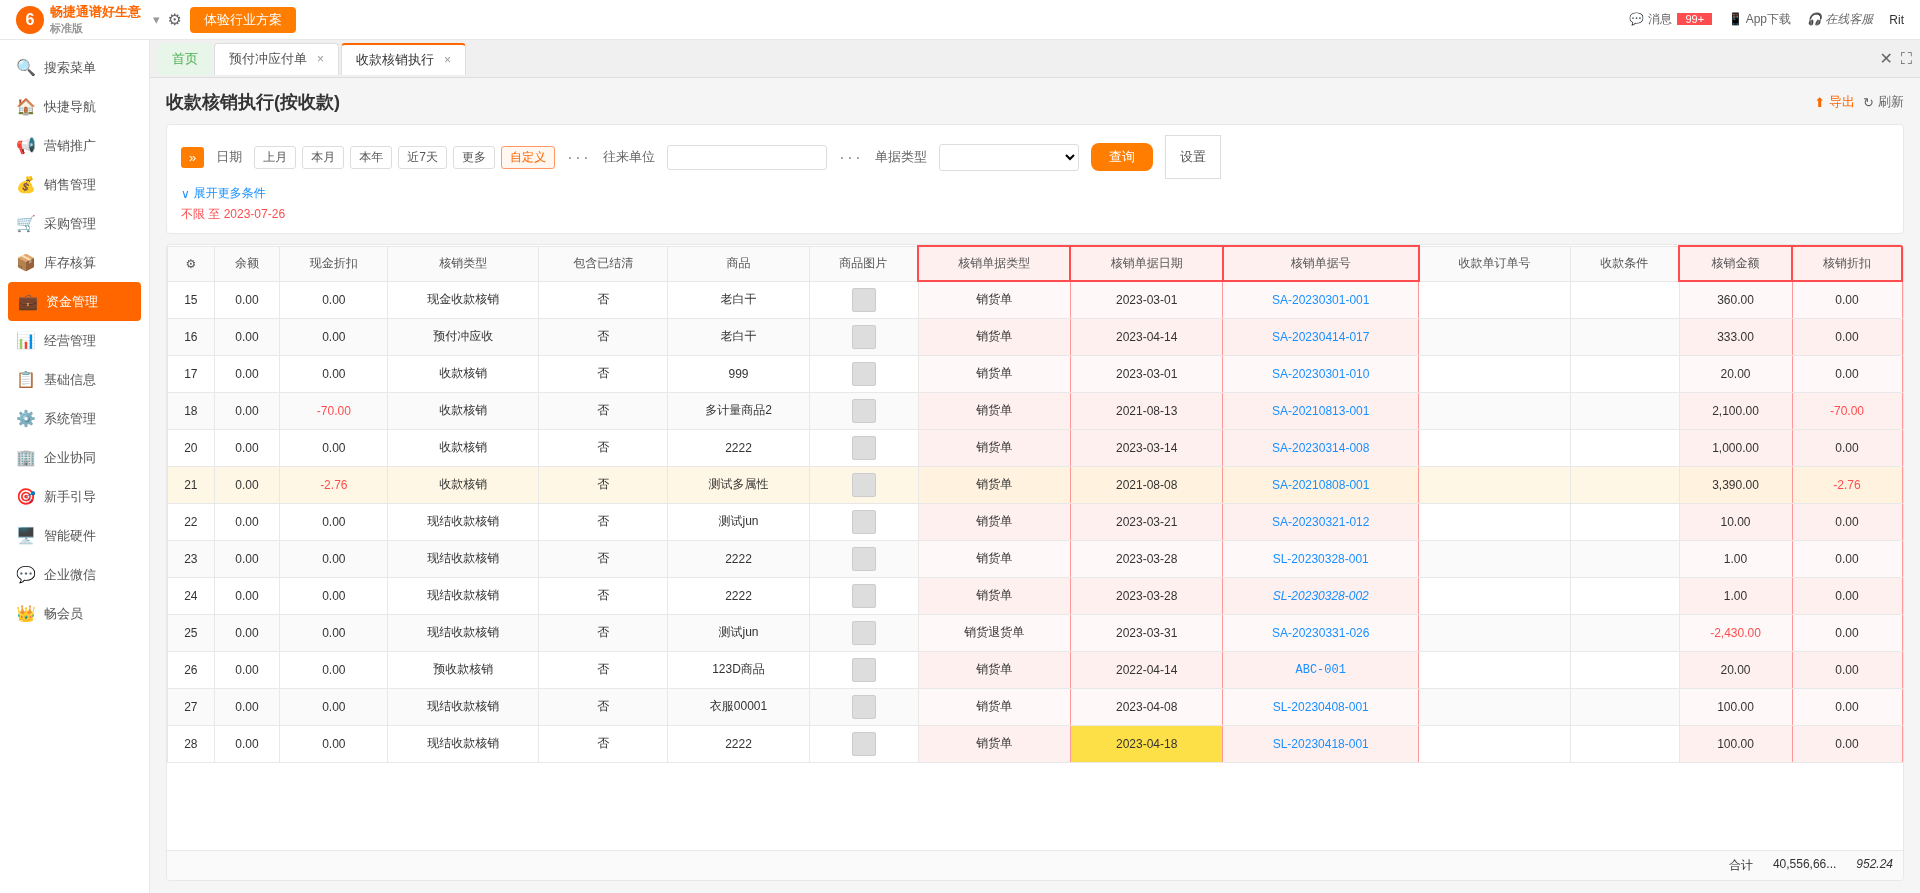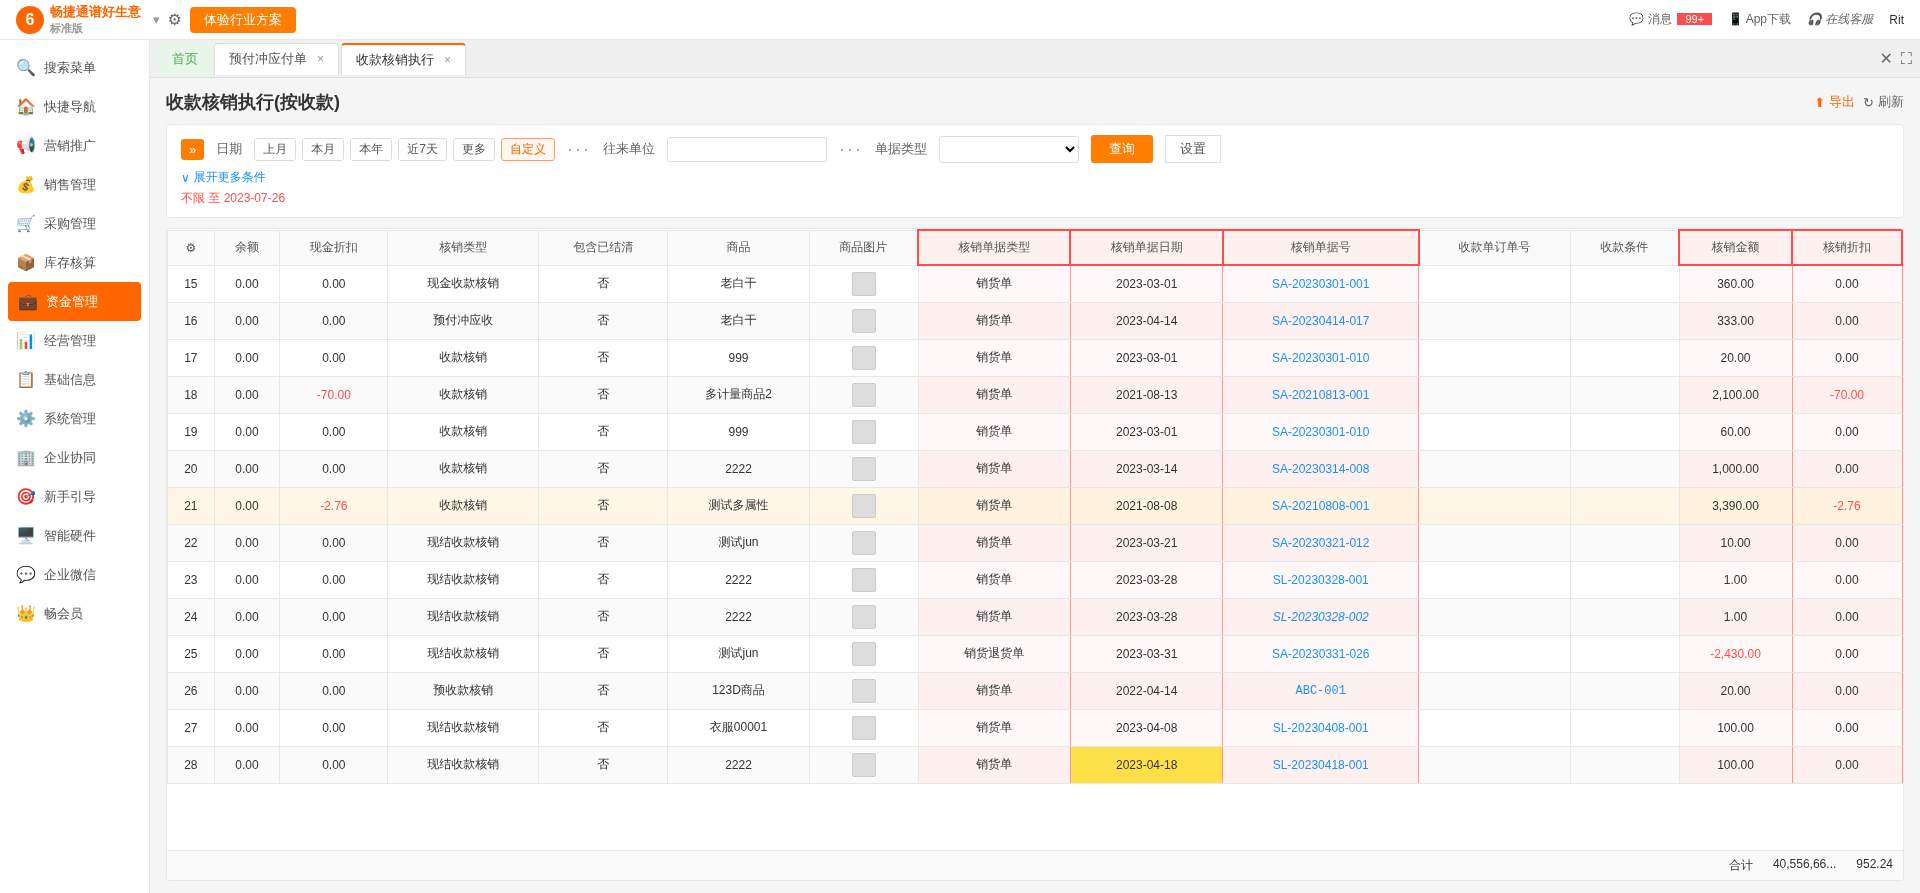--- a/index.html
+++ b/index.html
@@ -45,22 +45,22 @@
 
     
     .filter-bar { background: #fff; border: 1px solid #e8e8e8; border-radius: 4px; padding: 10px 14px; margin-bottom: 10px; }
     .filter-row { display: flex; align-items: center; gap: 12px; flex-wrap: wrap; }
     .filter-label { color: #666; font-size: 13px; white-space: nowrap; }
     .filter-date-options { display: flex; gap: 6px; align-items: center; }
     .date-btn { padding: 2px 8px; border: 1px solid #ddd; border-radius: 3px; cursor: pointer; font-size: 12px; color: #555; background: #fff; }
     .date-btn.custom { background: #fff7f0; border-color: #ff9966; color: #ff6600; }
     .filter-input { border: 1px solid #ddd; padding: 4px 8px; border-radius: 3px; font-size: 13px; width: 160px; }
     .filter-select { border: 1px solid #ddd; padding: 4px 8px; border-radius: 3px; font-size: 13px; width: 140px; background: #fff; }
-    .btn-query { background: #ff7d00; color: white; border: none; padding: 5px 18px; border-radius: 3px; cursor: pointer; font-size: 13px; }
-    .btn-settings { background: #fff; color: #555; border: 1px solid #ddd; padding: 4px 14px; border-radius: 0; cursor: pointer; font-size: 13px; }
+    .btn-query { background: #ff7d00; color: white; border: none; padding: 5px 18px; border-radius: 8px; cursor: pointer; font-size: 13px; }
+    .btn-settings { background: #fff; color: #555; border: 1px solid #ddd; padding: 12px 14px; border-radius: 0; cursor: pointer; font-size: 13px; }
     .expand-more { color: #1890ff; font-size: 12px; cursor: pointer; display: flex; align-items: center; gap: 4px; margin: 6px 0 0 0; }
     .filter-dots { color: #999; font-size: 18px; letter-spacing: 2px; }
 
     
     .table-container { flex: 1; background: #fff; border: 1px solid #e8e8e8; border-radius: 4px; overflow: hidden; display: flex; flex-direction: column; }
     .table-wrapper { overflow: auto; flex: 1; }
     table { width: 100%; border-collapse: collapse; font-size: 12px; }
     thead tr { background: #fafafa; }
     th { padding: 8px 6px; border: 1px solid #e8e8e8; text-align: center; font-weight: 500; color: #555; white-space: nowrap; position: sticky; top: 0; background: #fafafa; z-index: 1; }
     td { padding: 6px 6px; border: 1px solid #e8e8e8; text-align: center; white-space: nowrap; color: #333; }
@@ -318,36 +318,20 @@
                   <td style="font-size: 16px;"><span style="display: inline-block; width: 24px; height: 24px; background: rgb(221, 221, 221); border: 1px solid rgb(204, 204, 204); border-radius: 2px; vertical-align: middle;"></span></td>
                   <td style="border-left: 1px solid rgb(255, 153, 153); border-right: 1px solid rgb(255, 153, 153); background: rgb(255, 240, 240);">销货单</td>
                   <td style="border-left: 1px solid rgb(255, 153, 153); border-right: 1px solid rgb(255, 153, 153); background: rgb(255, 240, 240);">2021-08-13</td>
                   <td style="border-left: 1px solid rgb(255, 153, 153); border-right: 1px solid rgb(255, 153, 153); background: rgb(255, 240, 240);"><a href="#" class="link-text">SA-20210813-001</a></td>
                   <td></td>
                   <td></td>
                   <td style="border-left: 1px solid rgb(255, 153, 153); border-right: 1px solid rgb(255, 153, 153); background: rgb(255, 240, 240);">2,100.00</td>
                   <td style="border-left: 1px solid rgb(255, 153, 153); border-right: 1px solid rgb(255, 153, 153); background: rgb(255, 240, 240); color: rgb(255, 77, 79);">-70.00</td>
                 </tr>
                 <tr>
-                  <td>19</td>
-                  <td>0.00</td>
-                  <td>0.00</td>
-                  <td>收款核销</td>
-                  <td>否</td>
-                  <td>999</td>
-                  <td style="font-size: 16px;"><span style="display: inline-block; width: 24px; height: 24px; background: rgb(221, 221, 221); border: 1px solid rgb(204, 204, 204); border-radius: 2px; vertical-align: middle;"></span></td>
-                  <td style="border-left: 1px solid rgb(255, 153, 153); border-right: 1px solid rgb(255, 153, 153); background: rgb(255, 248, 248);">销货单</td>
-                  <td style="border-left: 1px solid rgb(255, 153, 153); border-right: 1px solid rgb(255, 153, 153); background: rgb(255, 248, 248);">2023-03-01</td>
-                  <td style="border-left: 1px solid rgb(255, 153, 153); border-right: 1px solid rgb(255, 153, 153); background: rgb(255, 248, 248);"><a href="#" class="link-text">SA-20230301-010</a></td>
-                  <td></td>
-                  <td></td>
-                  <td style="border-left: 1px solid rgb(255, 153, 153); border-right: 1px solid rgb(255, 153, 153); background: rgb(255, 248, 248);">60.00</td>
-                  <td style="border-left: 1px solid rgb(255, 153, 153); border-right: 1px solid rgb(255, 153, 153); background: rgb(255, 248, 248);">0.00</td>
-                </tr>
-                <tr>
                   <td>20</td>
                   <td>0.00</td>
                   <td>0.00</td>
                   <td>收款核销</td>
                   <td>否</td>
                   <td>2222</td>
                   <td style="font-size: 16px;"><span style="display: inline-block; width: 24px; height: 24px; background: rgb(221, 221, 221); border: 1px solid rgb(204, 204, 204); border-radius: 2px; vertical-align: middle;"></span></td>
                   <td style="border-left: 1px solid rgb(255, 153, 153); border-right: 1px solid rgb(255, 153, 153); background: rgb(255, 240, 240);">销货单</td>
                   <td style="border-left: 1px solid rgb(255, 153, 153); border-right: 1px solid rgb(255, 153, 153); background: rgb(255, 240, 240);">2023-03-14</td>
                   <td style="border-left: 1px solid rgb(255, 153, 153); border-right: 1px solid rgb(255, 153, 153); background: rgb(255, 240, 240);"><a href="#" class="link-text">SA-20230314-008</a></td>
@@ -483,18 +467,18 @@
                   <td></td>
                   <td style="border-left: 1px solid rgb(255, 153, 153); border-right: 1px solid rgb(255, 153, 153); background: rgb(255, 240, 240);">100.00</td>
                   <td style="border-left: 1px solid rgb(255, 153, 153); border-right: 1px solid rgb(255, 153, 153); background: rgb(255, 240, 240);">0.00</td>
                 </tr>
               </tbody>
           </table>
         </div>
         <div class="table-footer">
           <span class="footer-total">合计</span>
           <span class="footer-total" style="color:#333;">40,556,66...</span>
-          <span class="footer-total" style="color:#333;">952.24</span>
+          <span class="footer-total" style="color:#333;font-style:italic;">952.24</span>
         </div>
       </div>
     </div>
   </div>
 </div>
 
 </body></html>

